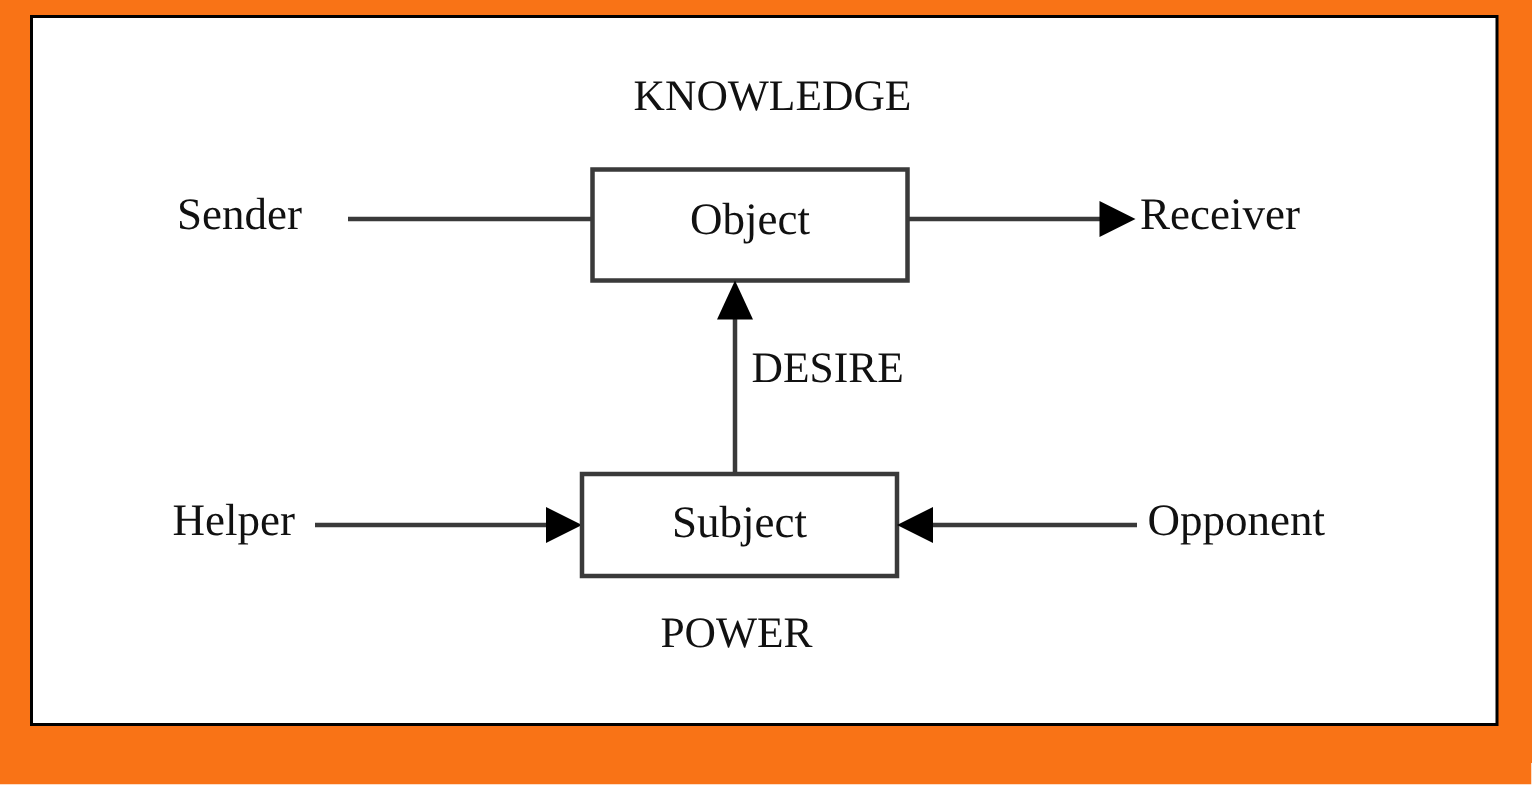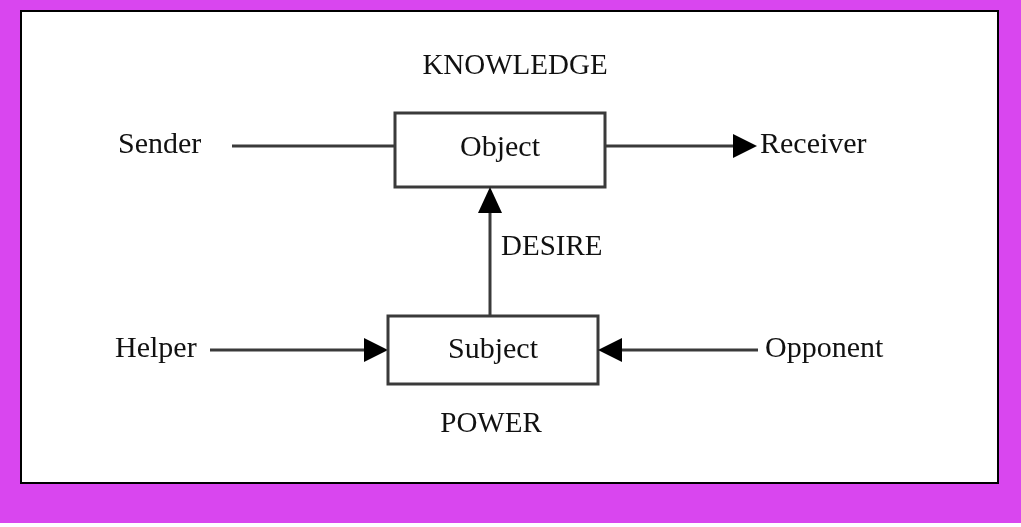--- a/index.html
+++ b/index.html
@@ -8,21 +8,21 @@
     padding: 0;
     background: #ffffff;
   }
   body {
     font-family: "Liberation Serif", "DejaVu Serif", serif;
   }
   #canvas {
     position: relative;
     width: 1021px;
     height: 523px;
-    background: #d946ef;
+    background: #f97316;
     overflow: hidden;
   }
   #diagram-svg {
     display: block;
     width: 1021px;
     height: 527px;
   }
   .frame-rect {
     fill: #ffffff;
     stroke: #000000;

